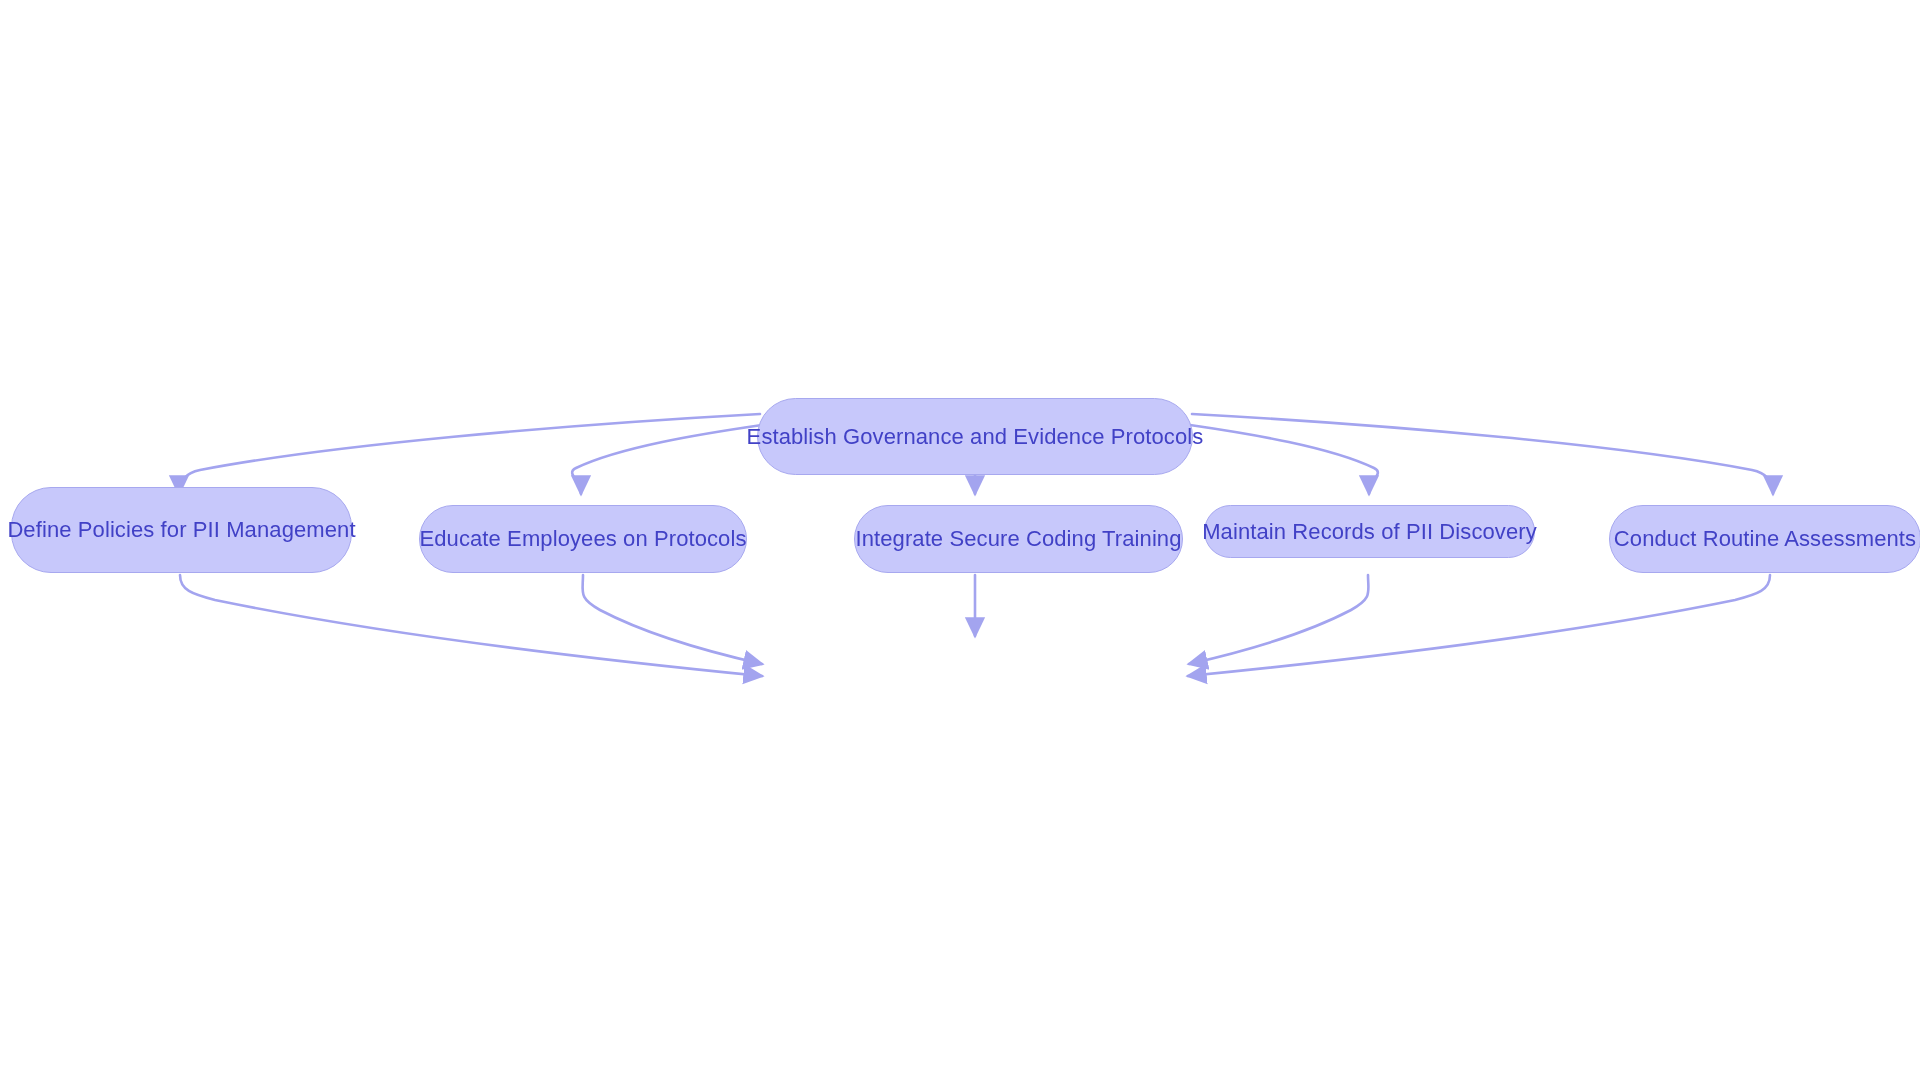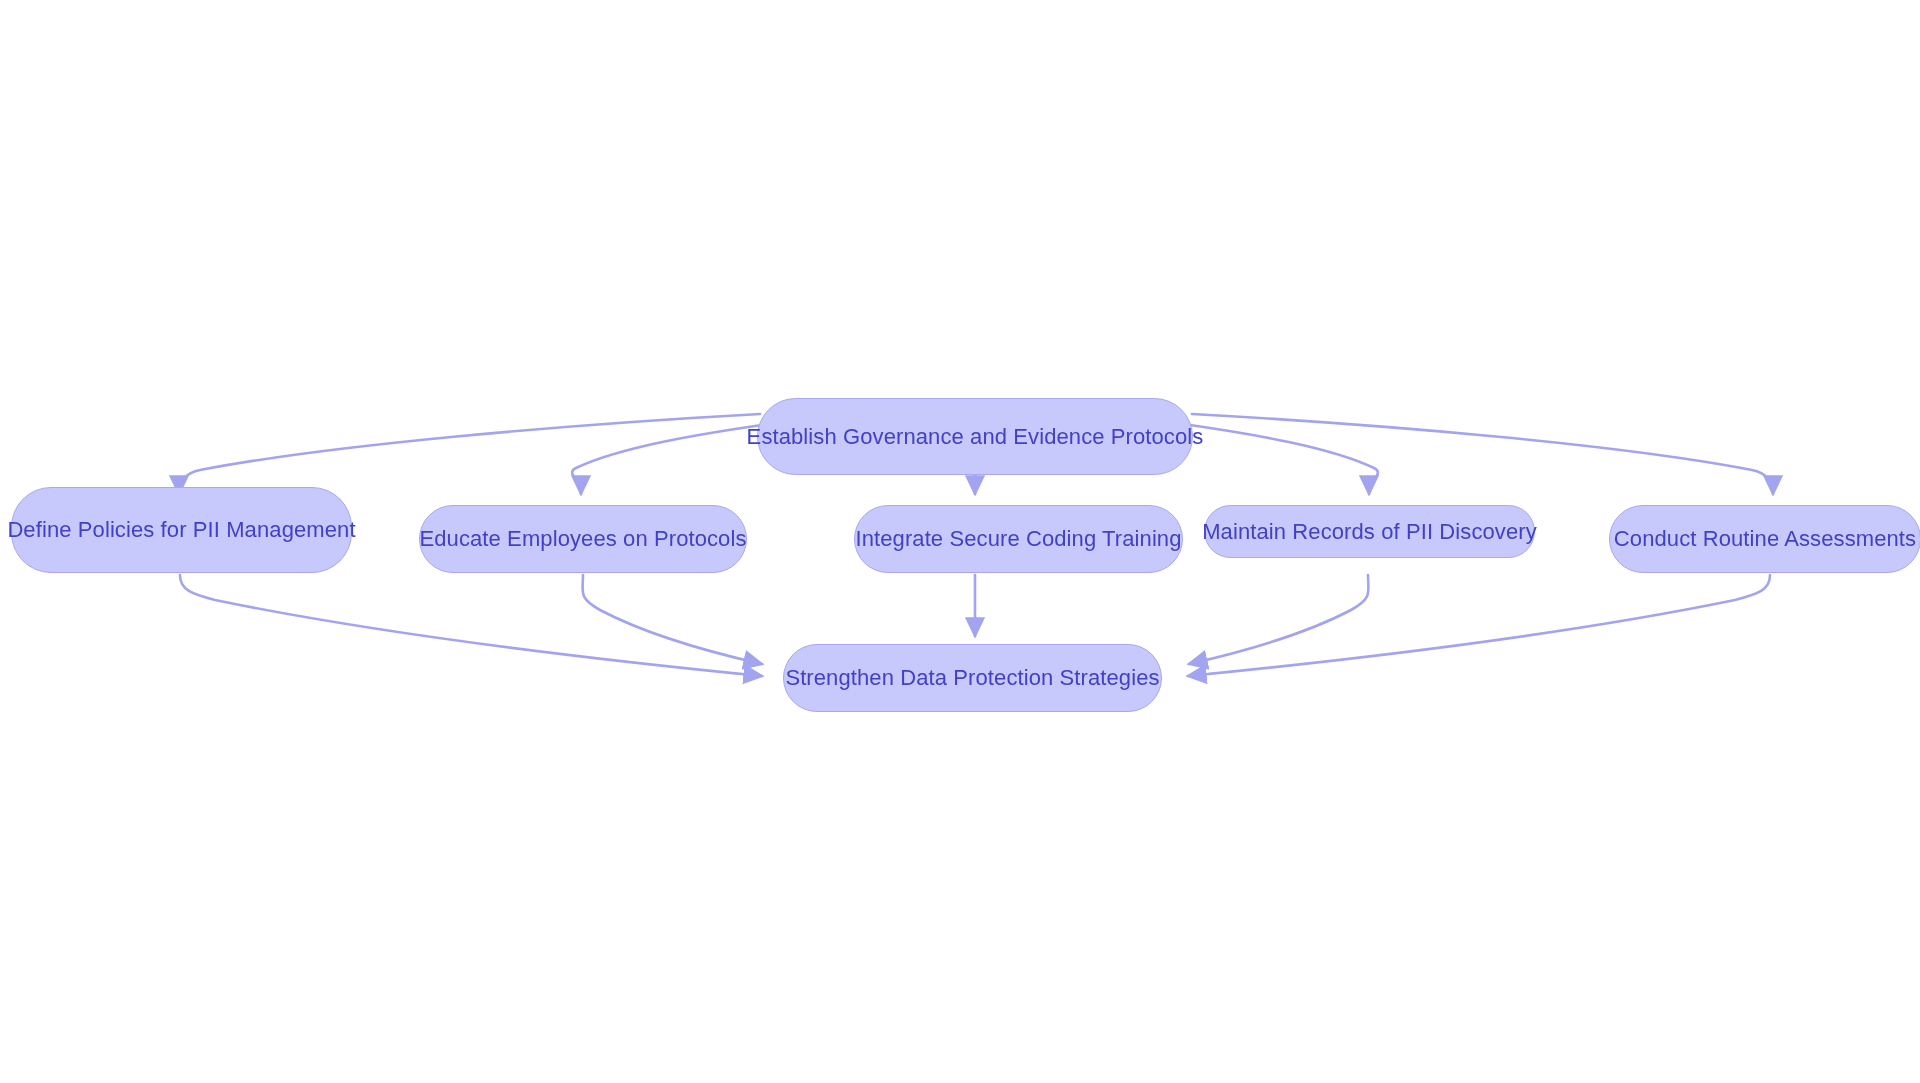--- a/index.html
+++ b/index.html
@@ -101,17 +101,14 @@
   </div>
 
   <div class="node" style="left:1204px; top:505px; width:331px; height:53px;">
     <span class="node-label">Maintain Records of PII Discovery</span>
   </div>
 
   <div class="node" style="left:1609px; top:505px; width:312px; height:68px;">
     <span class="node-label">Conduct Routine Assessments</span>
   </div>
 
-  <div class="node" style="left:783px; top:644px; width:379px; height:68px;">
-    <span class="node-label">Strengthen Data Protection Strategies</span>
-  </div>
 
 </div>
 
 </body></html>

